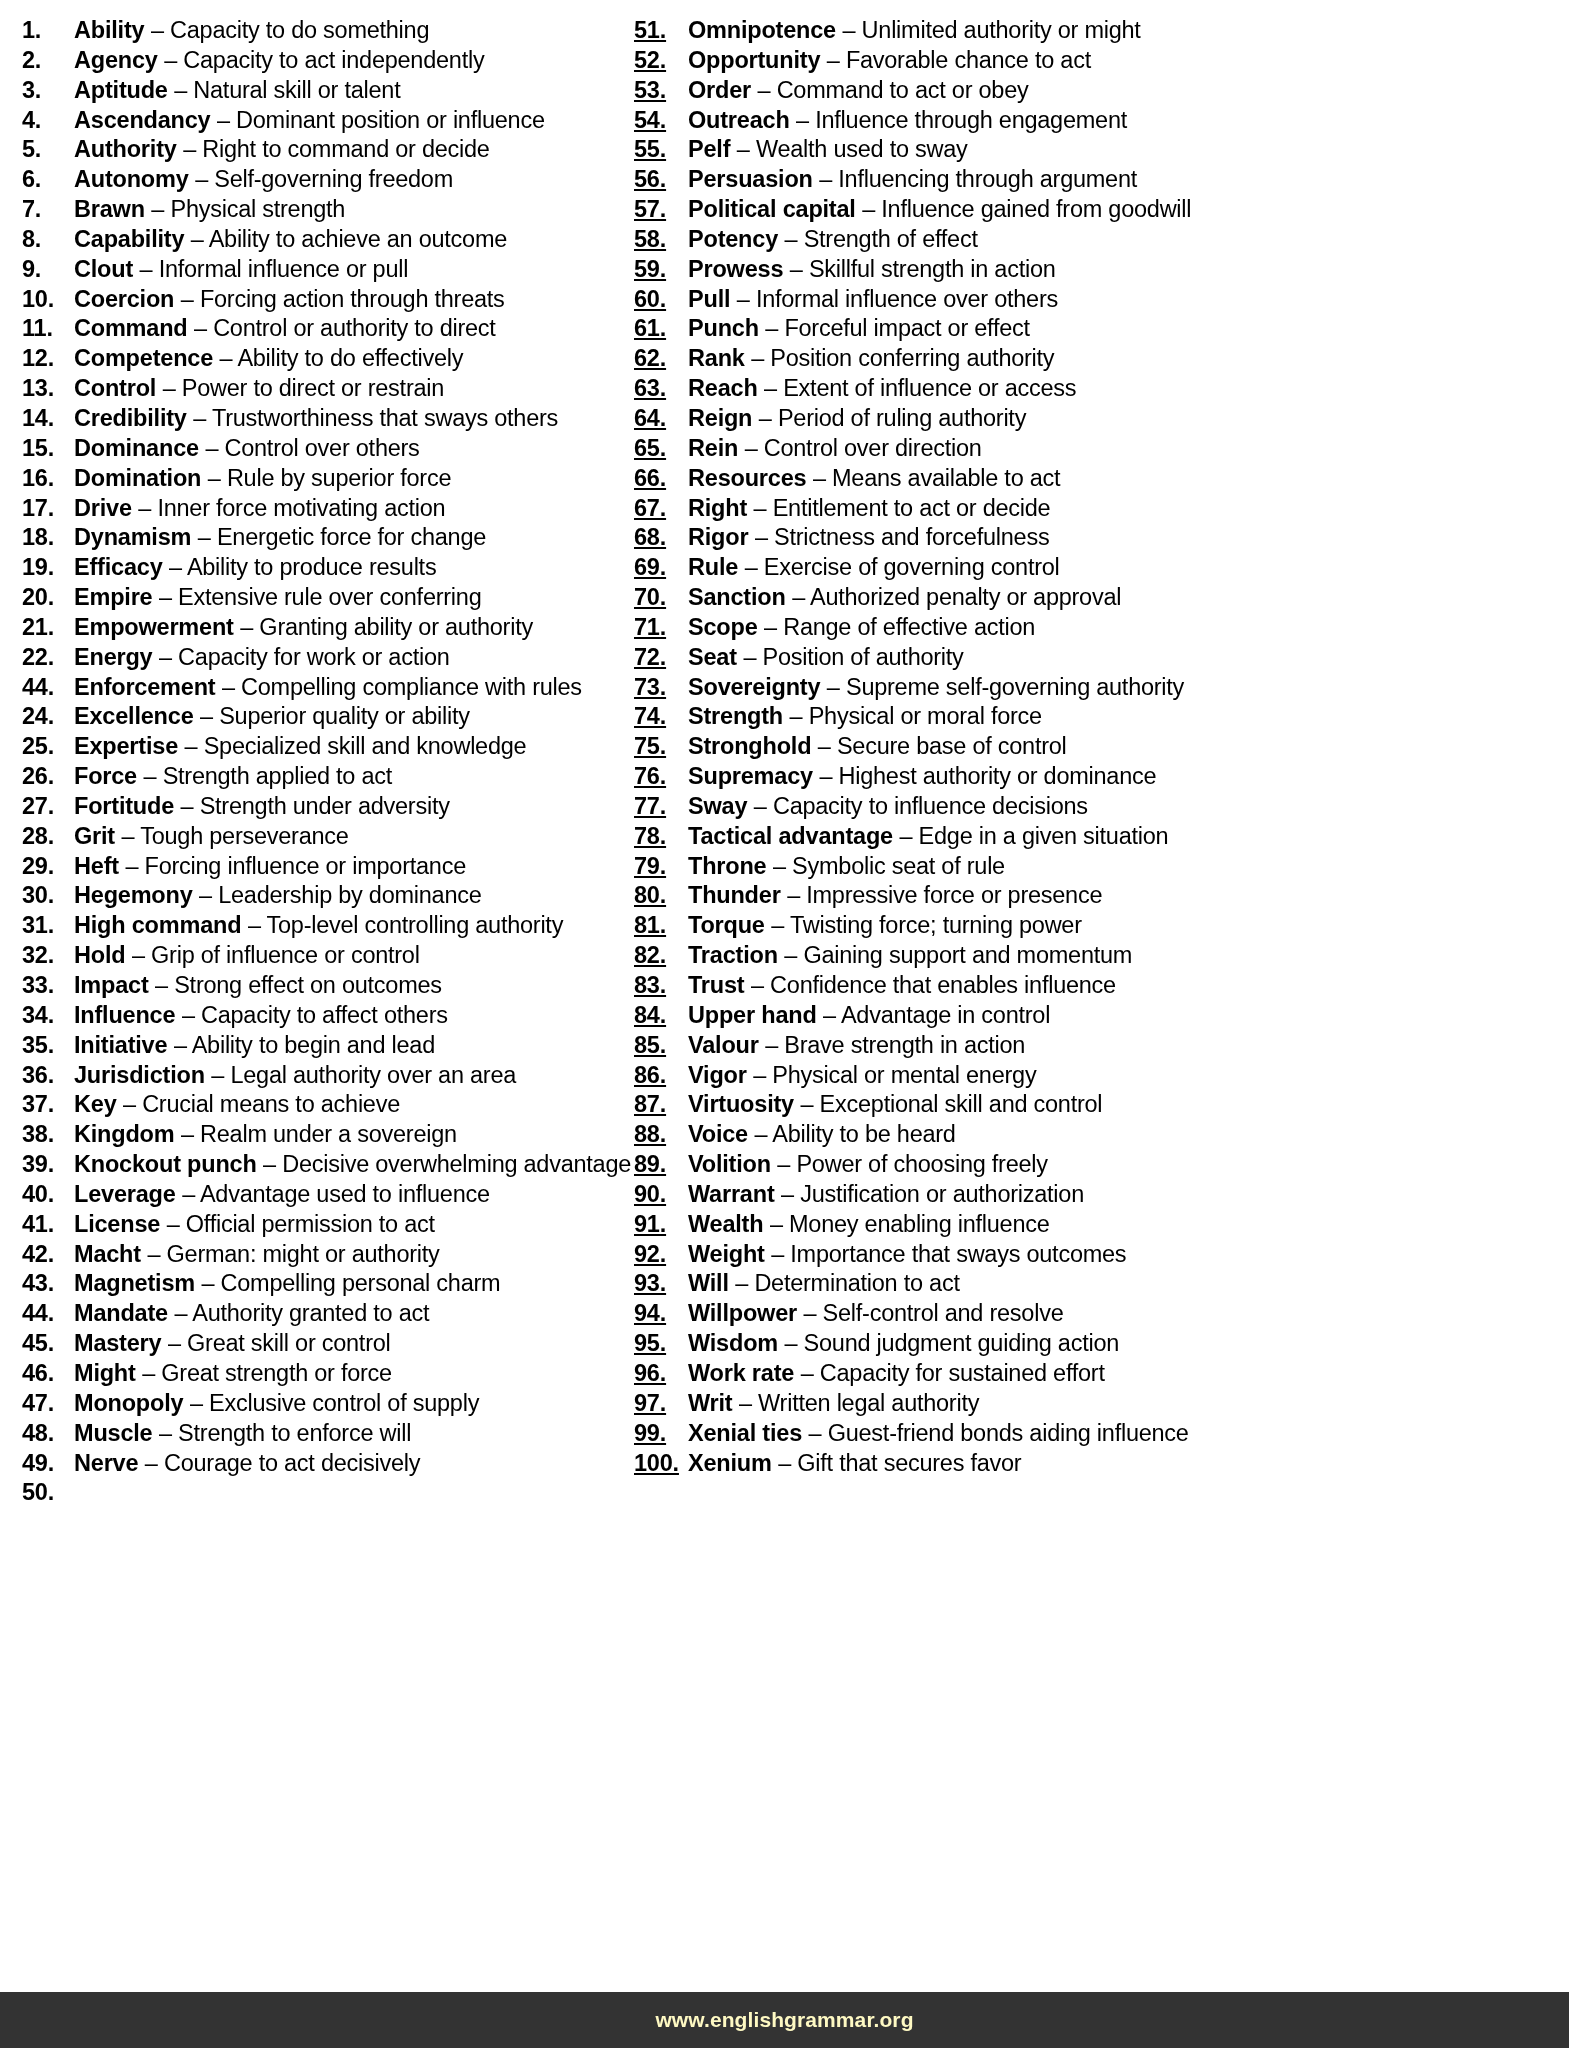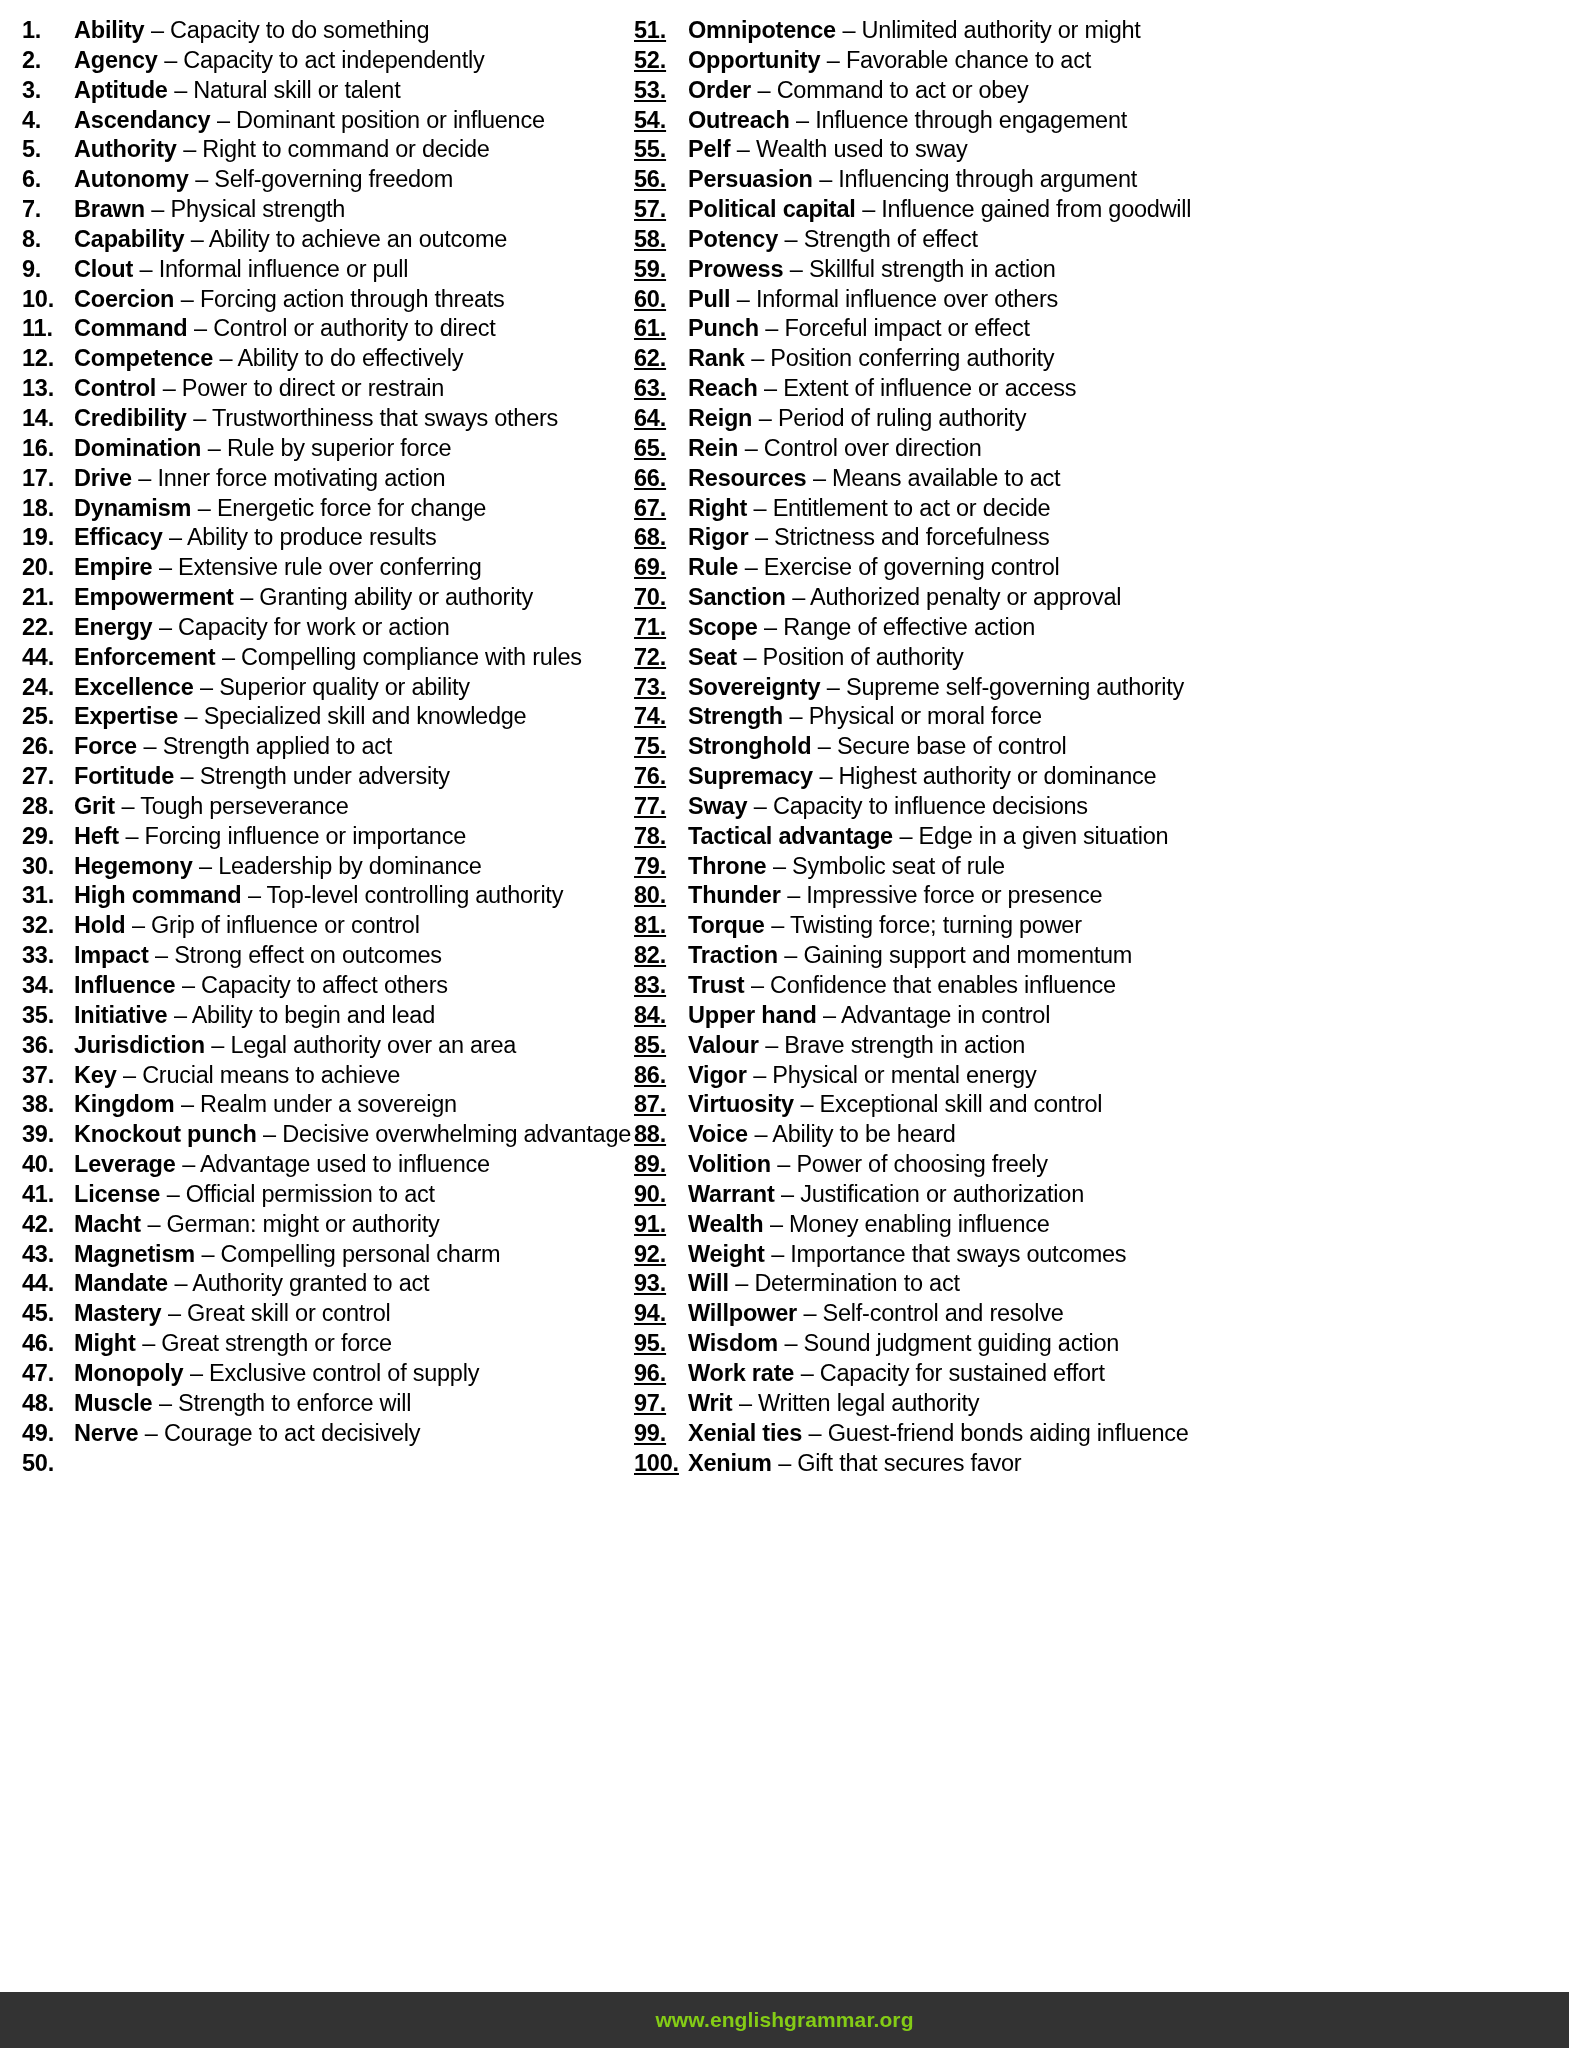--- a/index.html
+++ b/index.html
@@ -92,21 +92,21 @@
     top: 1992px;
     width: 1569px;
     height: 56px;
     background: #333333;
     display: flex;
     align-items: center;
     justify-content: center;
   }
 
   .footer-text {
-    color: #84cc16;
+    color: #fef9c3;
     font-size: 21px;
     font-weight: bold;
     letter-spacing: 0.1px;
   }
 </style>
 </head>
 <body>
 
 <div class="page">
 
@@ -162,20 +162,24 @@
         </div>
         <div class="entry">
           <span class="num">13.</span>
           <span><span class="term">Control</span> <span class="dashdef">– Power to direct or restrain</span></span>
         </div>
         <div class="entry">
           <span class="num">14.</span>
           <span><span class="term">Credibility</span> <span class="dashdef">– Trustworthiness that sways others</span></span>
         </div>
         <div class="entry">
+          <span class="num">15.</span>
+          <span><span class="term">Dominance</span> <span class="dashdef">– Control over others</span></span>
+        </div>
+        <div class="entry">
           <span class="num">16.</span>
           <span><span class="term">Domination</span> <span class="dashdef">– Rule by superior force</span></span>
         </div>
         <div class="entry">
           <span class="num">17.</span>
           <span><span class="term">Drive</span> <span class="dashdef">– Inner force motivating action</span></span>
         </div>
         <div class="entry">
           <span class="num">18.</span>
           <span><span class="term">Dynamism</span> <span class="dashdef">– Energetic force for change</span></span>

